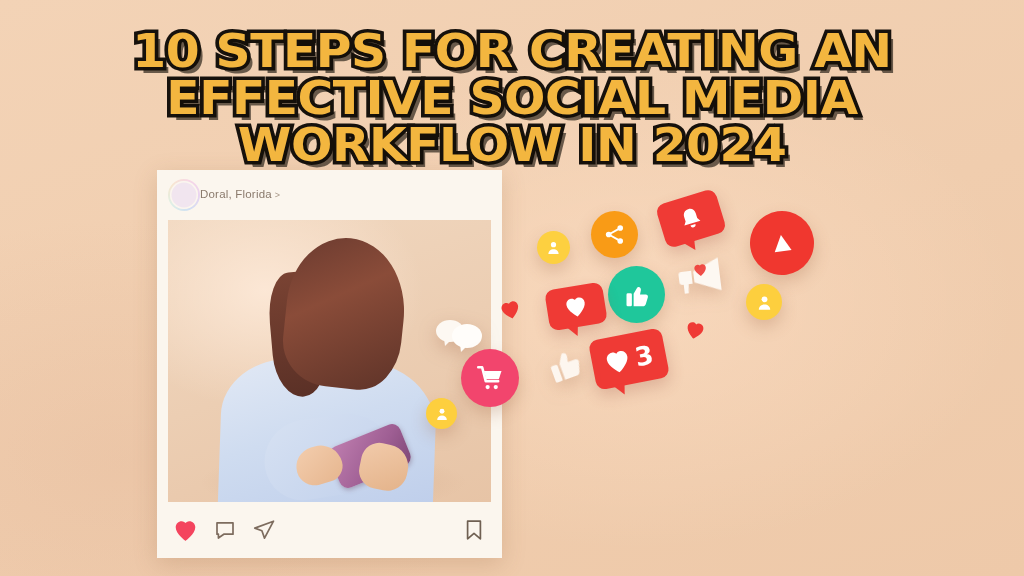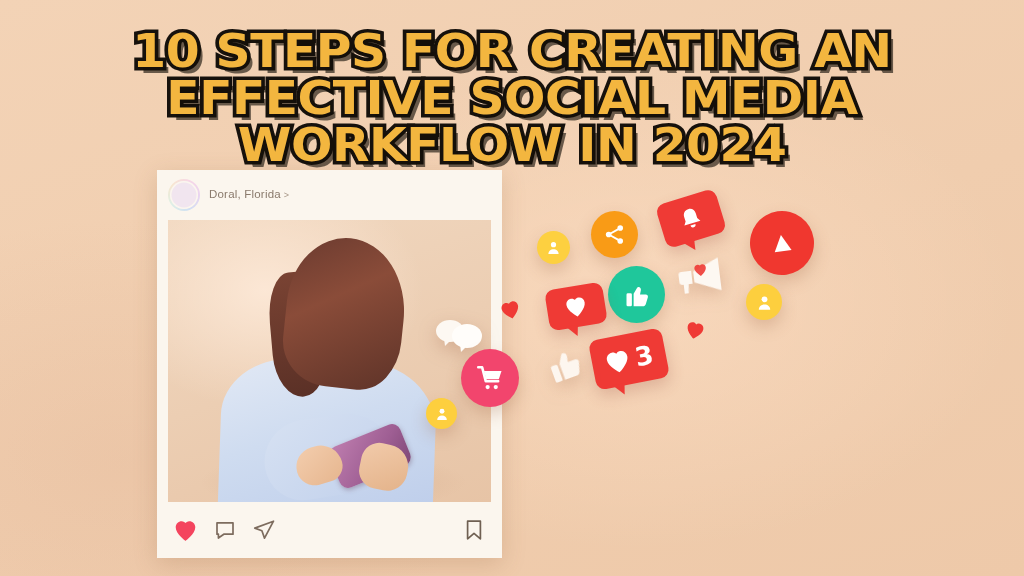--- a/index.html
+++ b/index.html
@@ -42,21 +42,21 @@
     background: conic-gradient(from 20deg, #f7d6e6, #e9d4f0, #cfe0f2, #dff0e5, #f7e7cf, #f7d6e6);
     padding: 2px; box-sizing: border-box;
     flex: 0 0 auto;
   }
   .avatar-inner {
     width: 100%; height: 100%; border-radius: 50%;
     background: #f1e5ef;
     box-shadow: inset 0 0 0 1.5px #fbf6ee;
   }
   .post-meta {
-    margin-left: 9px; line-height: 1.15;
+    line-height: 1.15;
     display: flex; flex-direction: column; justify-content: center;
   }
   .post-user {
     font-size: 11.5px; font-weight: bold; color: #6b5a4e;
     letter-spacing: .2px;
   }
   .post-loc {
     font-size: 11.5px; color: #8a7a6c; letter-spacing: .2px;
     display: flex; align-items: baseline; gap: 3px;
   }

